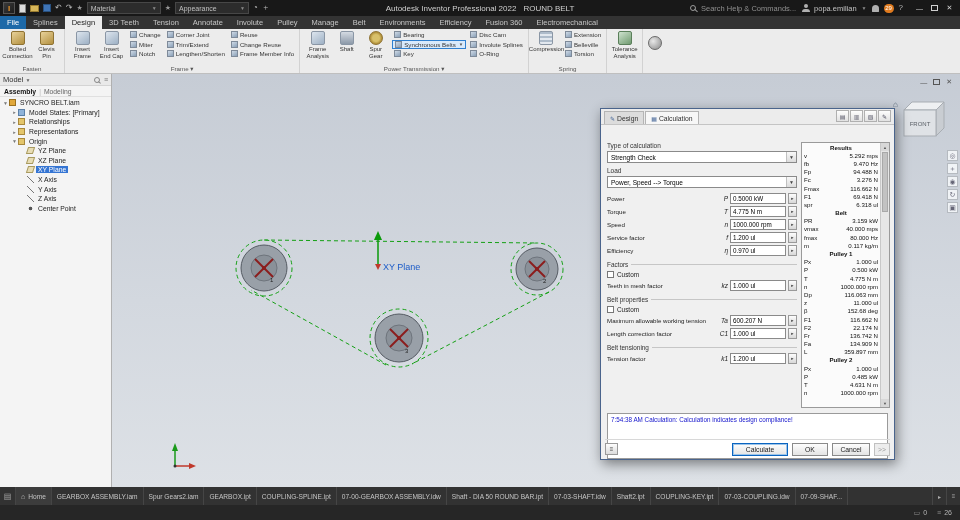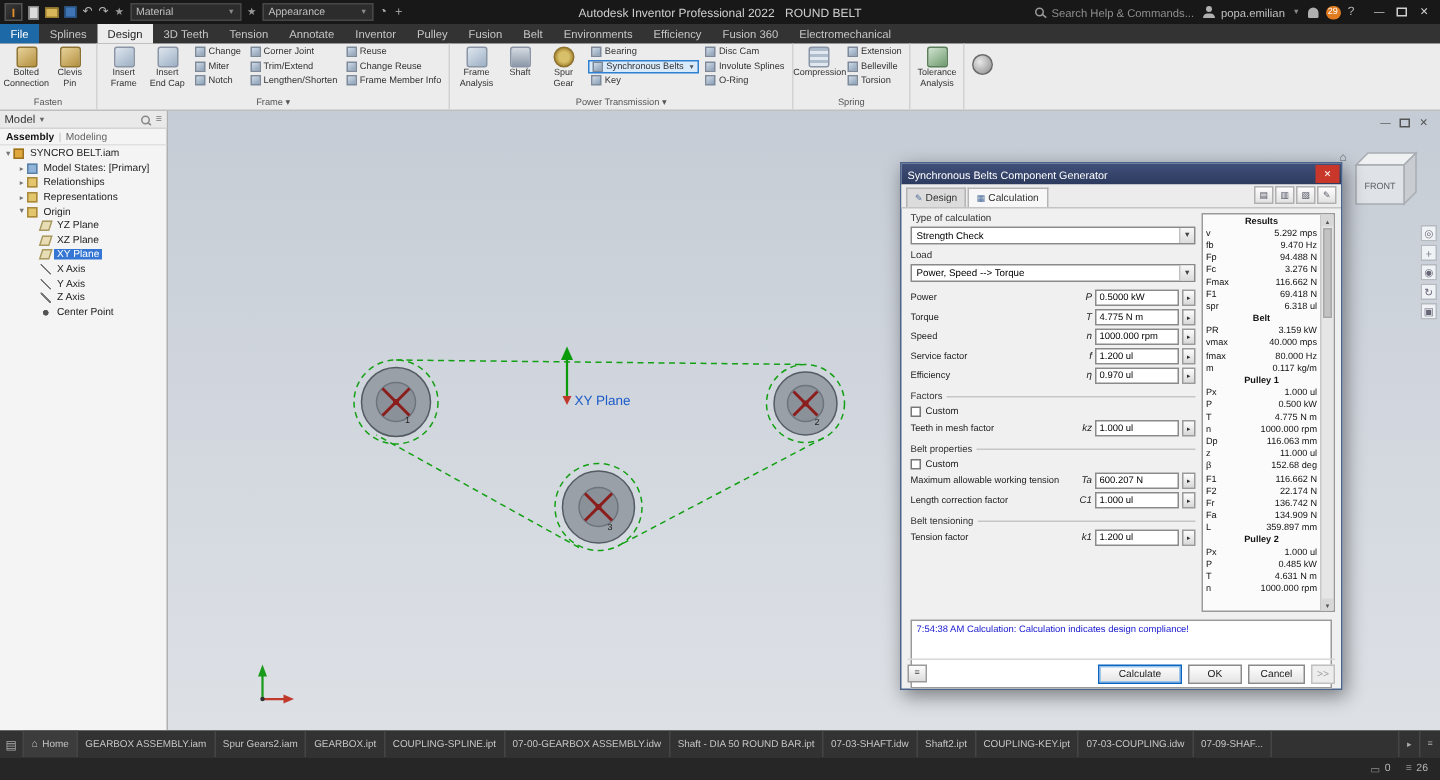--- a/index.html
+++ b/index.html
@@ -195,23 +195,23 @@
   </div>
 </div>
 
 <div id="ribbon-tabs">
     <div class="rtab file">File</div>
     <div class="rtab">Splines</div>
     <div class="rtab active">Design</div>
     <div class="rtab">3D Teeth</div>
     <div class="rtab">Tension</div>
     <div class="rtab">Annotate</div>
-    <div class="rtab">Inventor</div>
+    <div class="rtab">Involute</div>
     <div class="rtab">Pulley</div>
-    <div class="rtab">Fusion</div>
+    <div class="rtab">Manage</div>
     <div class="rtab">Belt</div>
     <div class="rtab">Environments</div>
     <div class="rtab">Efficiency</div>
     <div class="rtab">Fusion 360</div>
     <div class="rtab">Electromechanical</div>
   </div>
 <div id="ribbon-body">
     <div class="rgroup">
       <div class="ritems">
         <div class="bigbtn">
@@ -531,24 +531,20 @@
   <div class="navbar">
     <span class="nav-btn">◎</span>
     <span class="nav-btn">＋</span>
     <span class="nav-btn">◉</span>
     <span class="nav-btn">↻</span>
     <span class="nav-btn">▣</span>
   </div>
 </div>
 
 <div id="dialog">
-  <div class="dlg-title">
-    <span>Synchronous Belts Component Generator</span>
-    <span class="dlg-close">✕</span>
-  </div>
   <div class="dlg-tabs">
     <div class="dtab">
       <span class="dtico">✎</span>
       <span>Design</span>
     </div>
     <div class="dtab active">
       <span class="dtico">▦</span>
       <span>Calculation</span>
     </div>
     <div class="dlg-tabicons">

